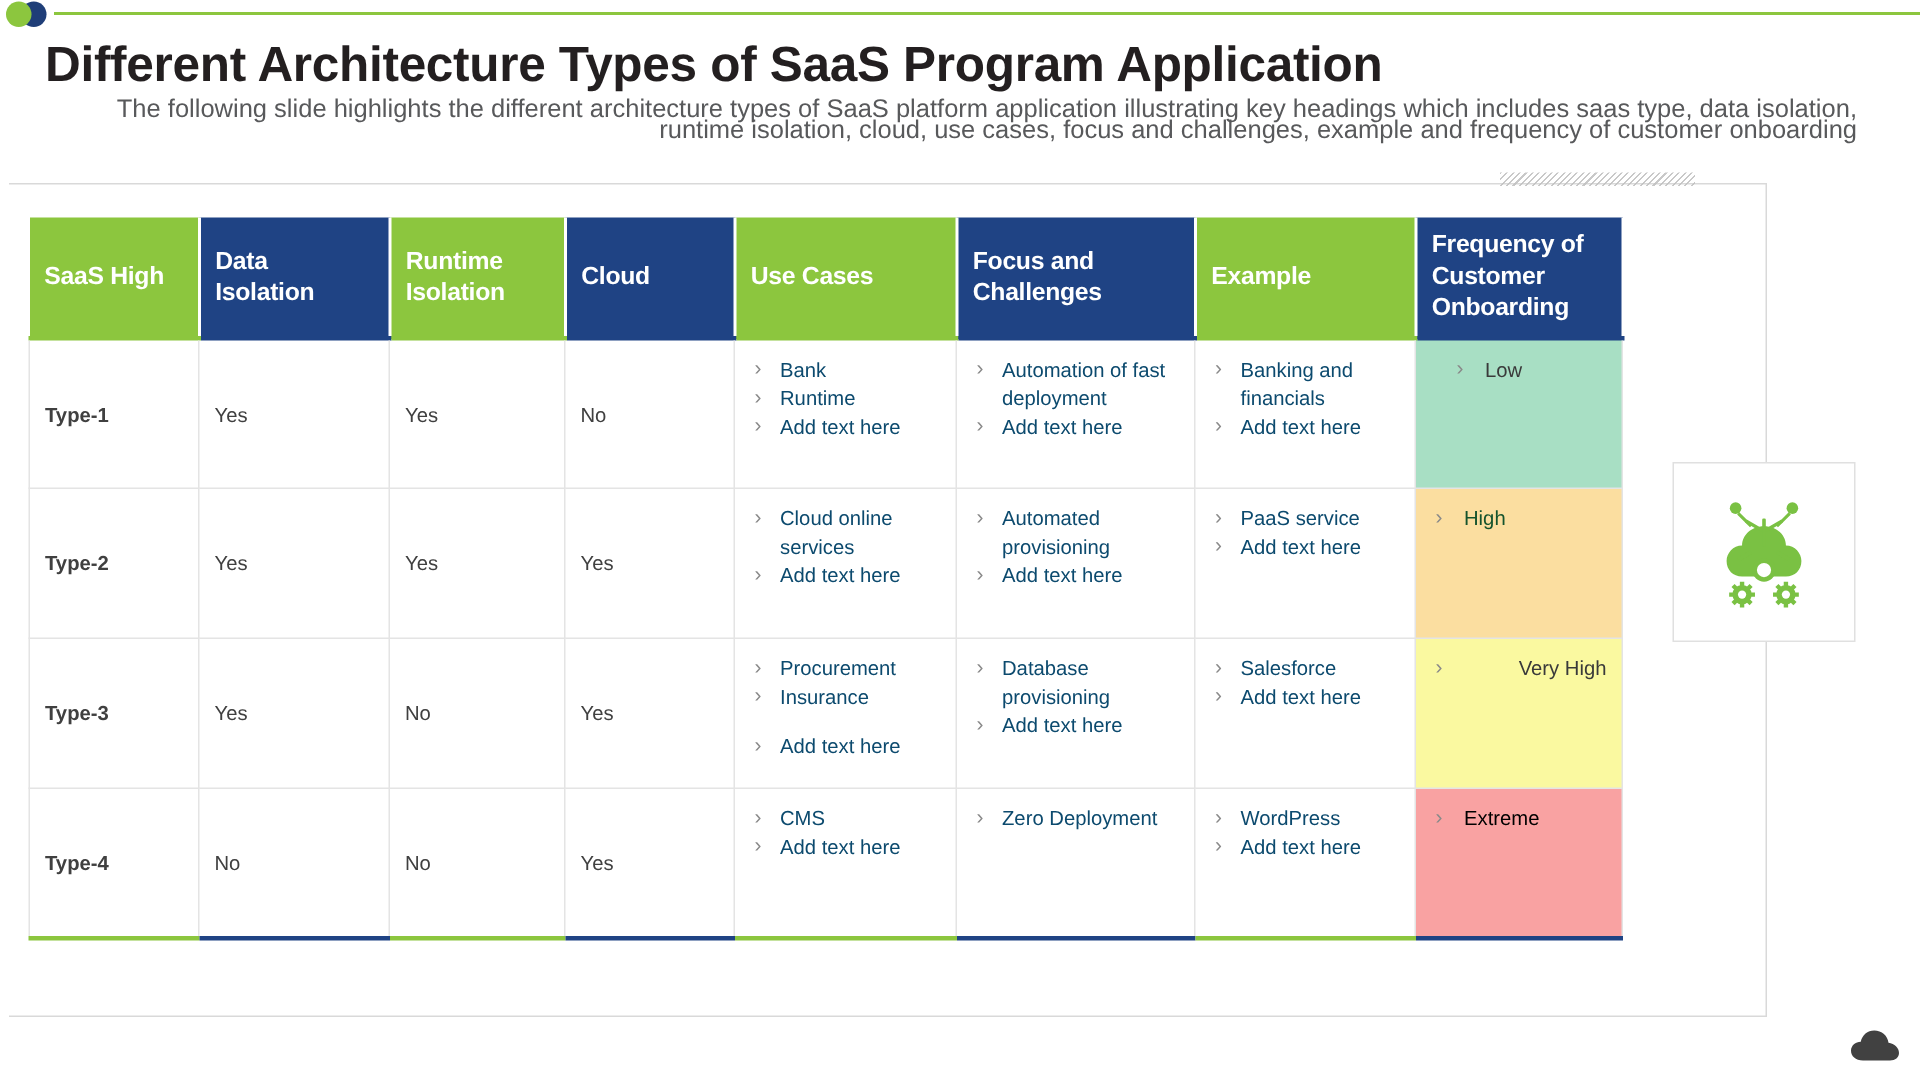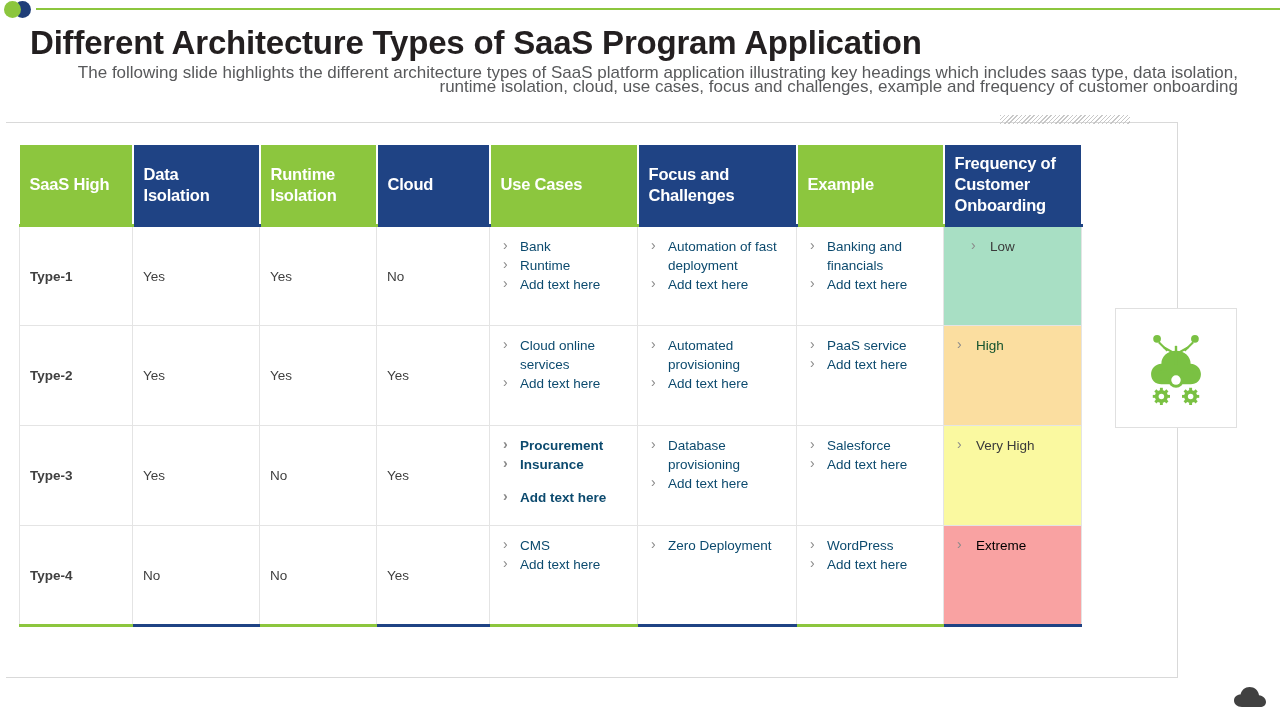--- a/index.html
+++ b/index.html
@@ -193,21 +193,21 @@
             <ul class="bul">
               <li style="color: #14532d;">High</li>
             </ul>
           </td>
         </tr>
         <tr>
           <td class="type-cell">Type-3</td>
           <td class="">Yes</td>
           <td class="">No</td>
           <td class="">Yes</td>
-          <td class="" style="vertical-align: top; font-weight: bold;">
+          <td class="" style="vertical-align: top;">
             <ul class="bul">
               <li>Procurement</li>
               <li>Insurance</li>
               <li class="blank"></li>
               <li>Add text here</li>
             </ul>
           </td>
           <td class="" style="vertical-align: top;">
             <ul class="bul">
               <li>Database provisioning</li>
@@ -215,21 +215,21 @@
             </ul>
           </td>
           <td class="" style="vertical-align: top;">
             <ul class="bul">
               <li>Salesforce</li>
               <li>Add text here</li>
             </ul>
           </td>
           <td class="freq-cell" style="background: rgb(250, 249, 160); color: rgb(58, 58, 58);">
             <ul class="bul">
-              <li style="color: rgb(58, 58, 58);">Very High</li>
+              <li style="color: rgb(58, 58, 58); text-align: right;">Very High</li>
             </ul>
           </td>
         </tr>
         <tr>
           <td class="type-cell foot-green">Type-4</td>
           <td class=" foot-blue">No</td>
           <td class=" foot-green">No</td>
           <td class=" foot-blue">Yes</td>
           <td class=" foot-green" style="vertical-align: top;">
             <ul class="bul">

